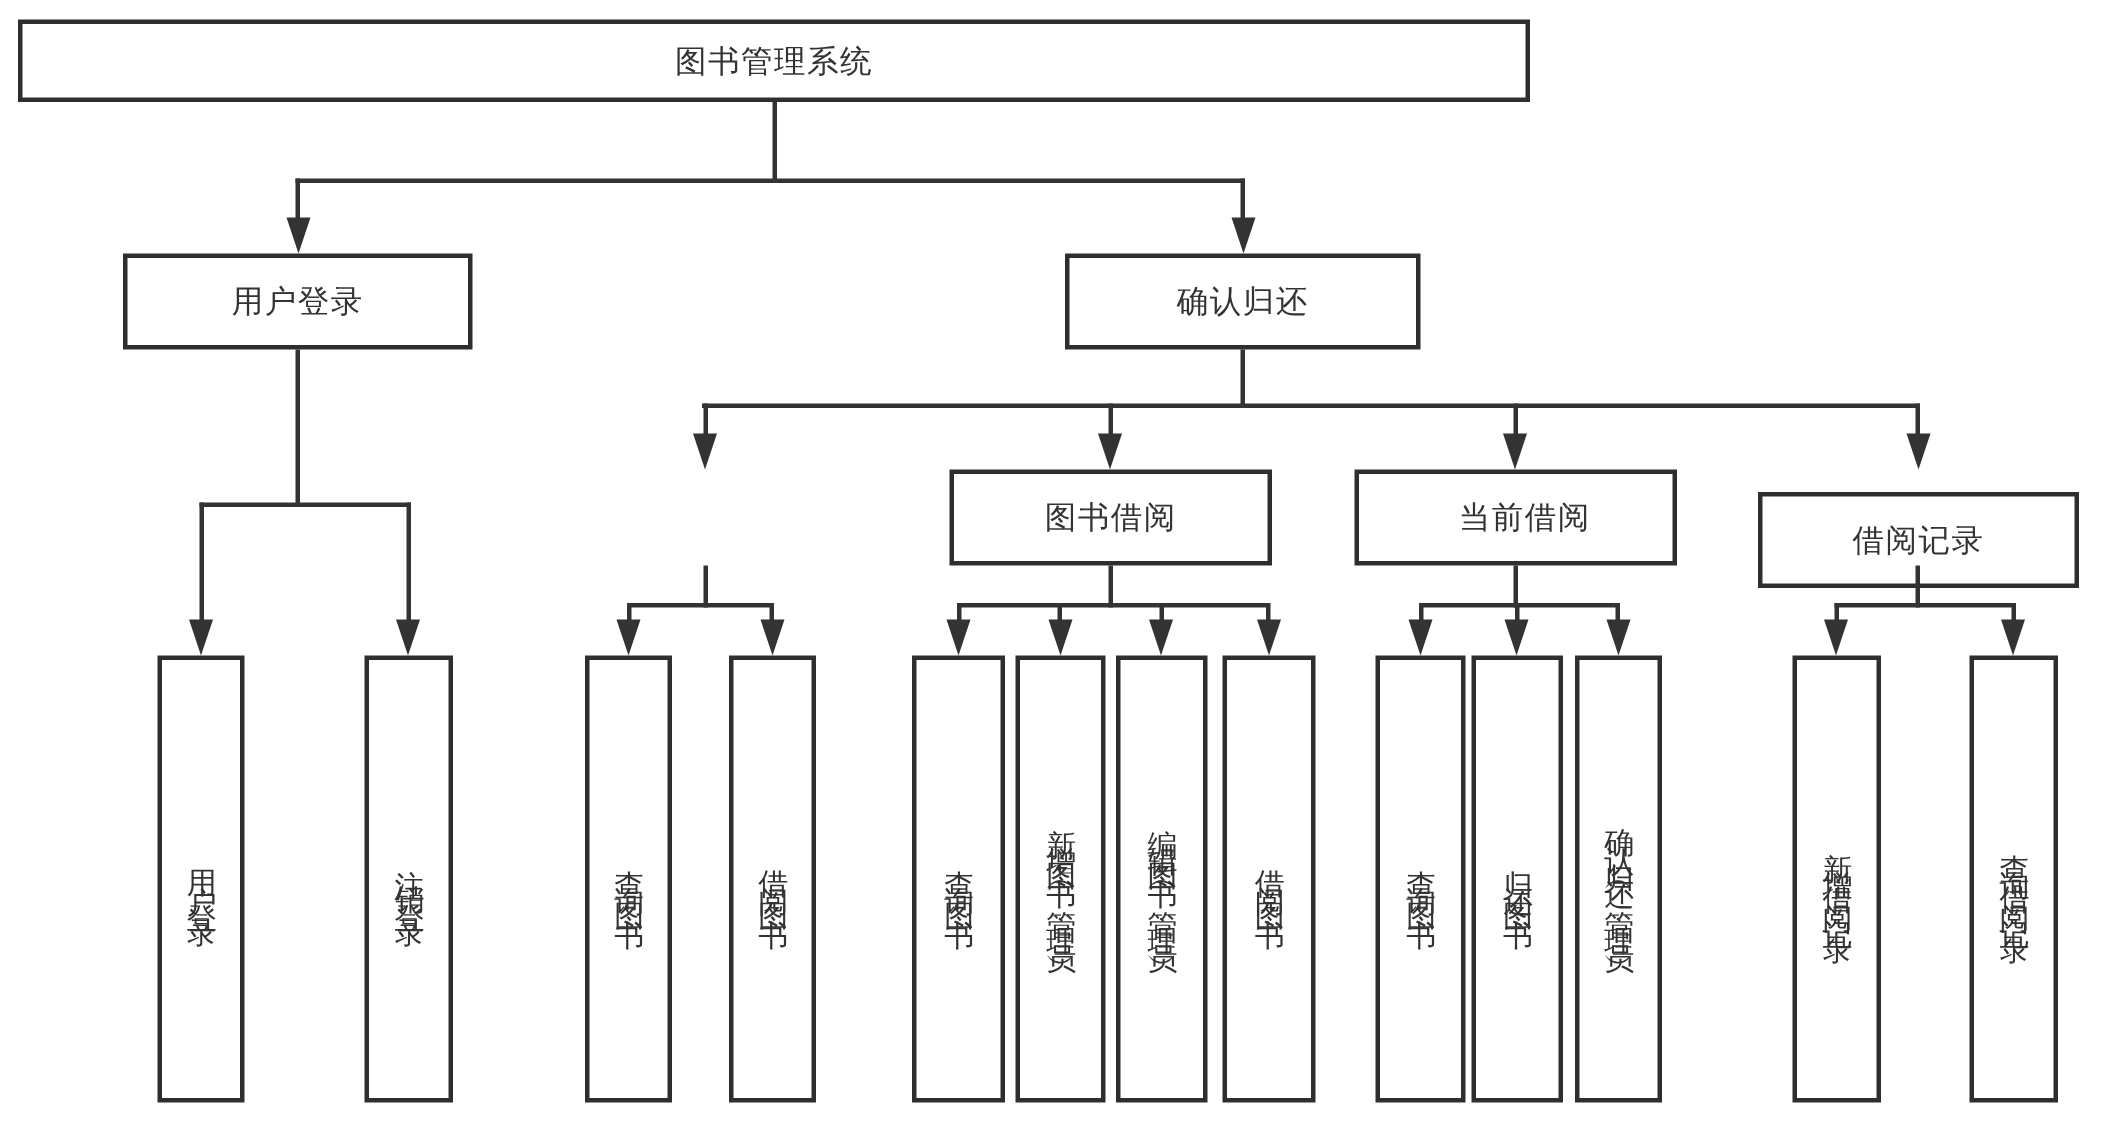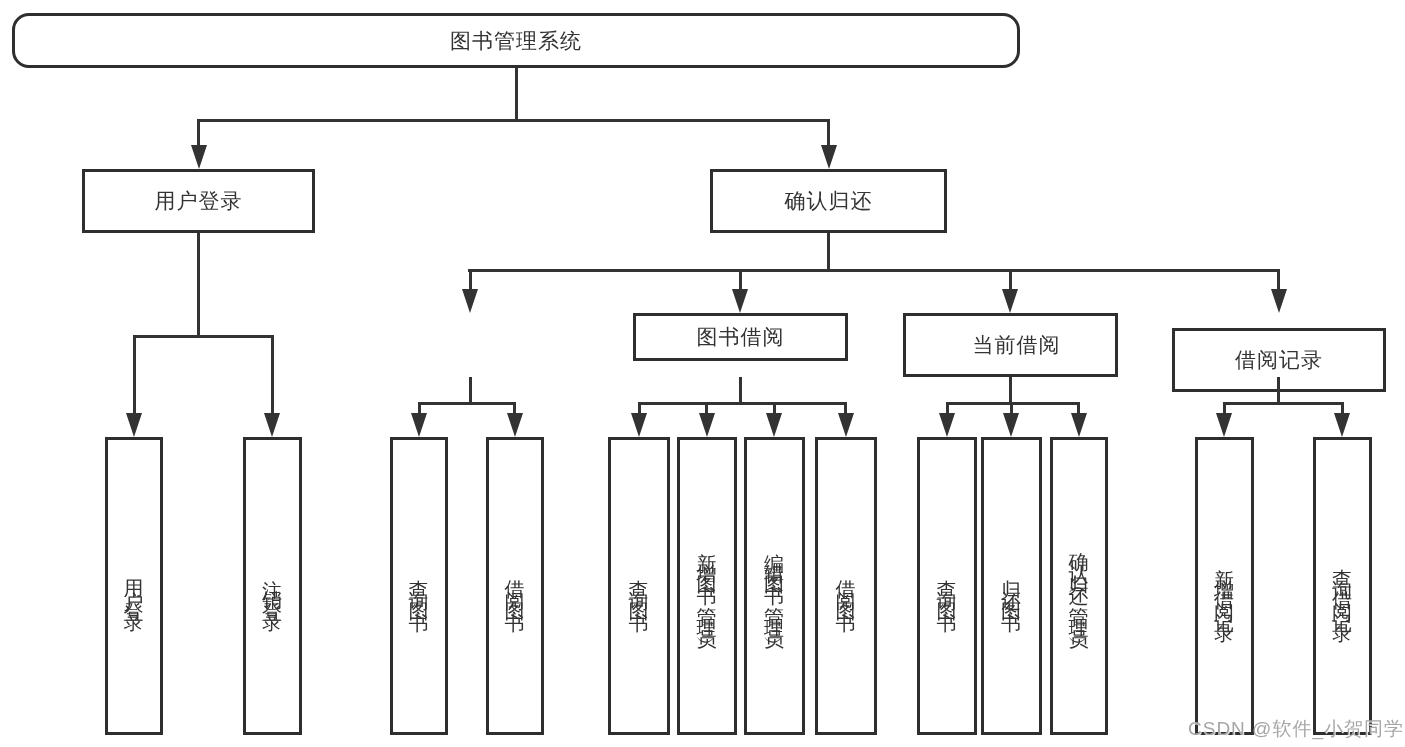--- a/index.html
+++ b/index.html
@@ -14,32 +14,32 @@
   .ah{position:absolute;width:0;height:0;border-left:8px solid transparent;
       border-right:8px solid transparent;border-top:24px solid #333333;}
   .wm{position:absolute;left:1188px;top:716px;font-size:19px;color:#a6a6a6;
       text-shadow:1px 1px 0 rgba(255,255,255,0.85);letter-spacing:1px;}
 </style>
 </head>
 <body>
 
 <div class="diagram">
 
-  <div class="box" style="left:12px;top:13px;width:1008px;height:55px;border-radius:17px;">
+  <div class="box" style="left:12px;top:13px;width:1008px;height:55px;">
     <span class="hl">图书管理系统</span>
   </div>
 
   <div class="box" style="left:82px;top:169px;width:233px;height:64px;">
     <span class="hl">用户登录</span>
   </div>
   <div class="box" style="left:710px;top:169px;width:237px;height:64px;">
     <span class="hl">确认归还</span>
   </div>
 
-  <div class="box" style="left:633px;top:313px;width:215px;height:48px;">
+  <div class="box" style="left:633px;top:313px;width:215px;height:64px;">
     <span class="hl">图书借阅</span>
   </div>
   <div class="box" style="left:903px;top:313px;width:215px;height:64px;padding-left:12px;">
     <span class="hl">当前借阅</span>
   </div>
   <div class="box" style="left:1172px;top:328px;width:214px;height:64px;">
     <span class="hl">借阅记录</span>
   </div>
 
   <div class="box" style="left:105px;top:437px;width:58px;height:298px;">
@@ -138,15 +138,14 @@
   <div class="ah" style="left:1003px;top:413px;"></div>
   <div class="ah" style="left:1071px;top:413px;"></div>
 
   <div class="ln" style="left:1277px;top:377px;width:3px;height:28px;"></div>
   <div class="ln" style="left:1223px;top:402px;width:120px;height:3px;"></div>
   <div class="ln" style="left:1223px;top:402px;width:3px;height:13px;"></div>
   <div class="ln" style="left:1341px;top:402px;width:3px;height:13px;"></div>
   <div class="ah" style="left:1216px;top:413px;"></div>
   <div class="ah" style="left:1334px;top:413px;"></div>
 
-  <div class="wm">CSDN @软件_小贺同学</div>
 
 </div>
 
 </body></html>

